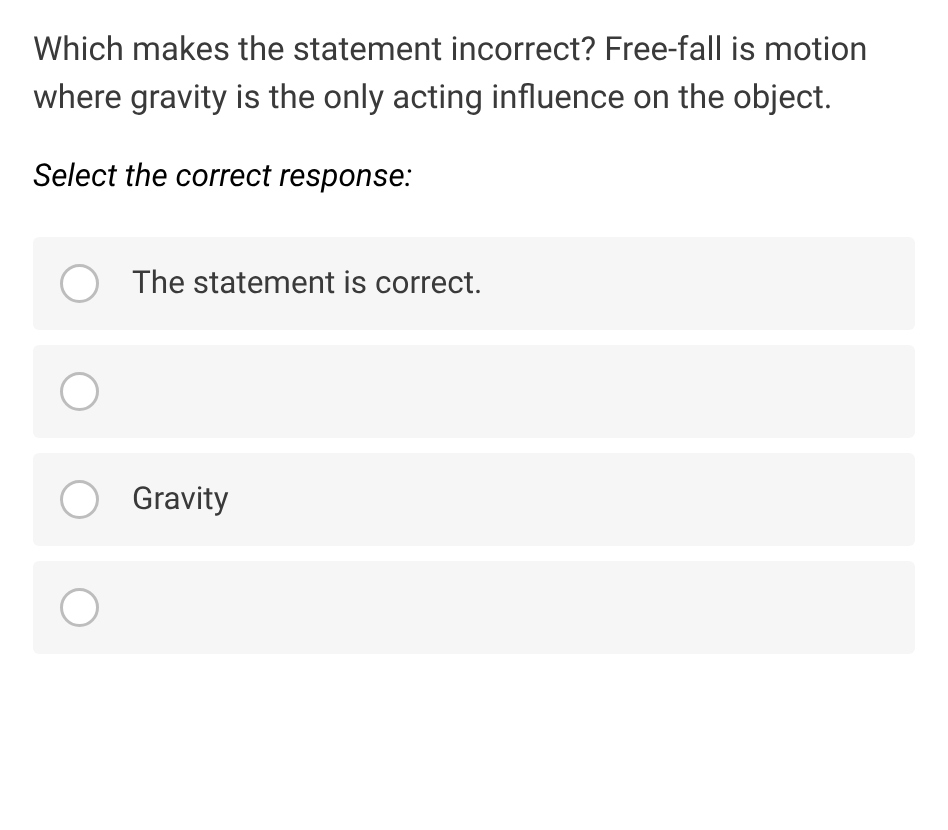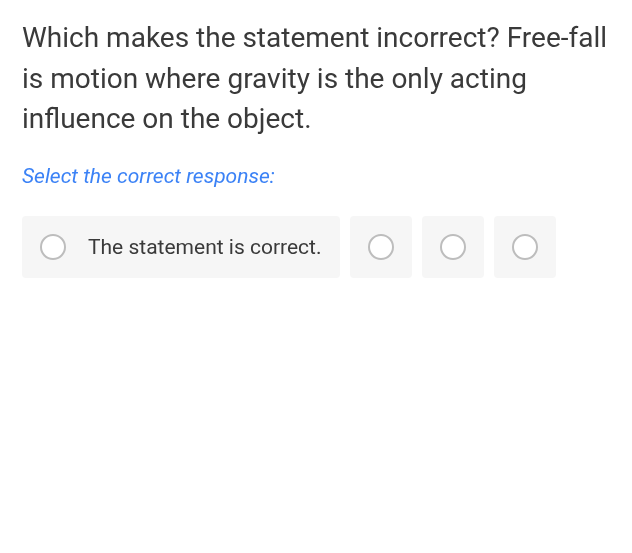--- a/index.html
+++ b/index.html
@@ -9,36 +9,36 @@
   }
   body {
     font-family: -apple-system, BlinkMacSystemFont, "Segoe UI", Roboto, Helvetica, Arial, sans-serif;
     width: 632px;
     height: 553px;
     background: #ffffff;
     padding: 18px 22px;
     color: #333;
   }
   .question-text {
-    font-size: 28px;
+    font-size: 22px;
     line-height: 1.45;
     color: #3a3a3a;
     font-weight: 400;
     margin-bottom: 24px;
   }
   .instruction-text {
     font-size: 21px;
     font-style: italic;
-    color: #3b82f6;
+    color: #000000;
     font-weight: 400;
     margin-bottom: 28px;
   }
   .options-container {
     display: flex;
-    flex-direction: row;
+    flex-direction: column;
     gap: 10px;
   }
   .option-row {
     background: #f6f6f6;
     border-radius: 4px;
     padding: 18px 18px;
     display: flex;
     align-items: center;
     gap: 22px;
     cursor: pointer;
@@ -70,19 +70,20 @@
     <span class="radio-circle"></span>
     <span class="option-label">The statement is correct.</span>
   </div>
 
   <div class="option-row">
     <span class="radio-circle"></span>
   </div>
 
   <div class="option-row">
     <span class="radio-circle"></span>
+    <span class="option-label">Gravity</span>
   </div>
 
   <div class="option-row">
     <span class="radio-circle"></span>
   </div>
 
 </div>
 
 </body></html>

